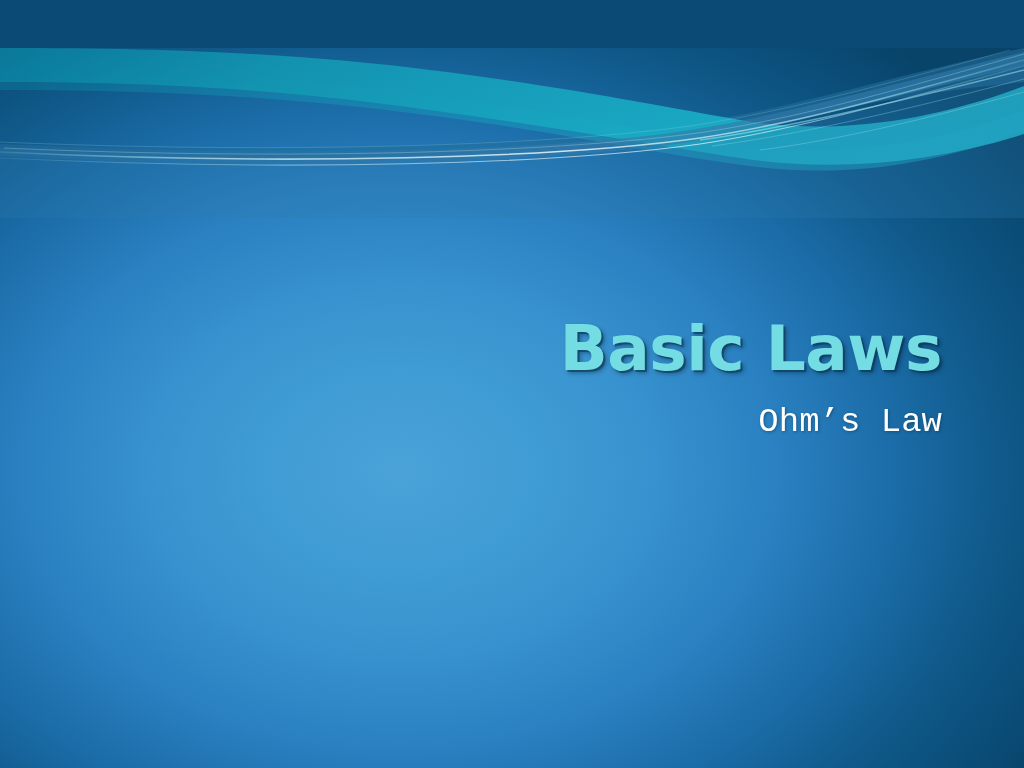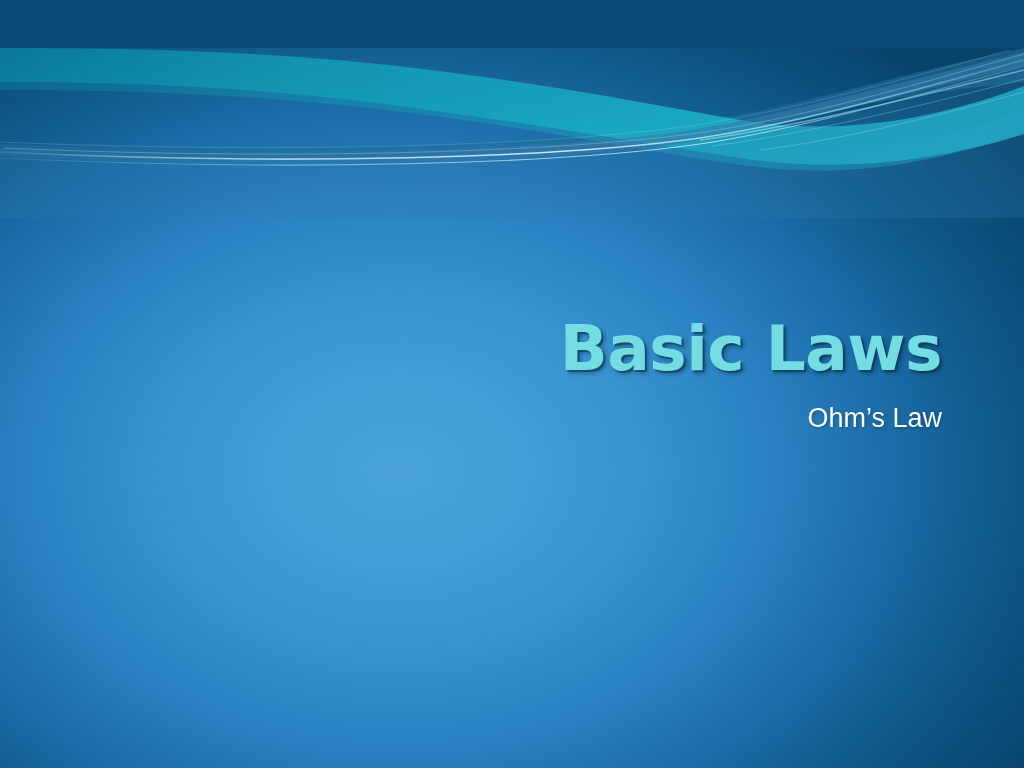--- a/index.html
+++ b/index.html
@@ -75,22 +75,22 @@
     line-height: 1.04;
     letter-spacing: -0.5px;
     color: #74dde4;
     text-shadow:
       2px 2px 0 rgba(10,52,80,0.55),
       3px 3px 4px rgba(6,38,60,0.45);
     white-space: nowrap;
   }
   .slide-subtitle {
     margin: 22px 0 0 0;
-    font-family: Liberation Sans, sans-serif;
-    font-size: 27px;
+    font-family: Liberation Mono, monospace;
+    font-size: 34px;
     font-weight: 400;
     line-height: 1.1;
     color: #ffffff;
     text-shadow: 1px 1px 3px rgba(8,45,72,0.45);
     white-space: nowrap;
   }
 </style>
 </head>
 <body>
 

